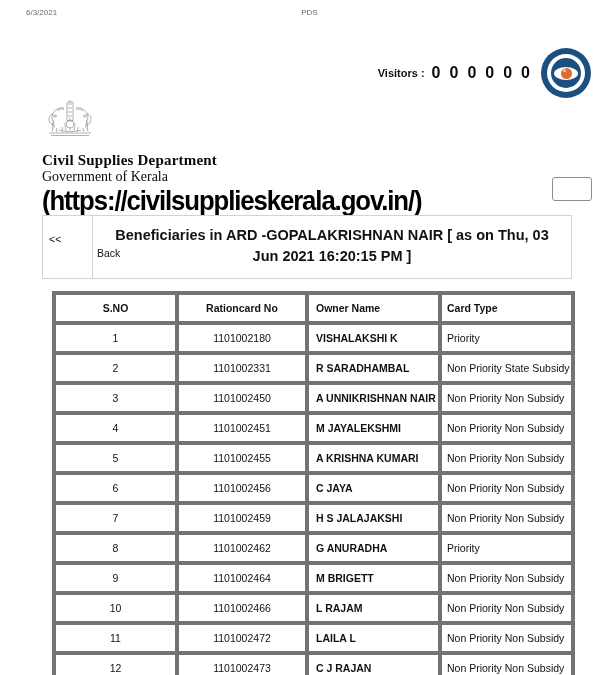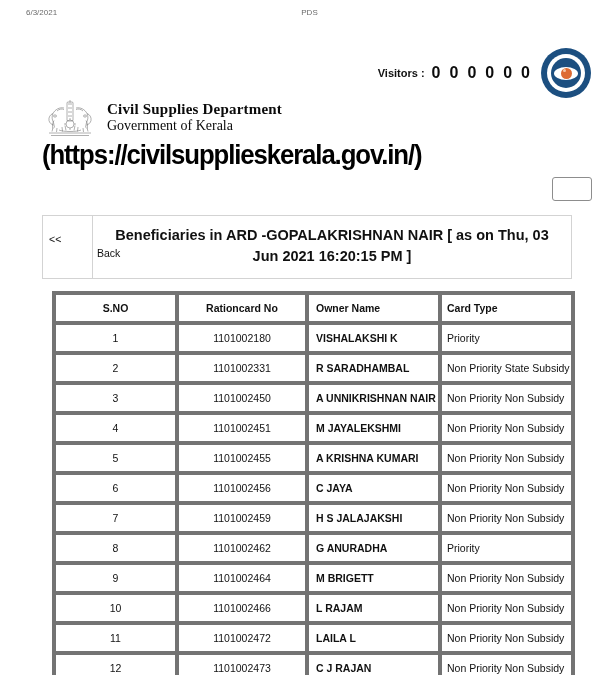--- a/index.html
+++ b/index.html
@@ -126,20 +126,21 @@
   .brand-block {
     position: absolute;
     top: 98px;
     left: 42px;
     width: 520px;
   }
   .brand-row {
     display: flex;
     align-items: flex-start;
     gap: 9px;
+    flex-direction: column;
   }
   .emblem {
     width: 56px;
     height: 42px;
     flex: none;
     opacity: .85;
   }
   .brand-names {
     padding-top: 3px;
   }

